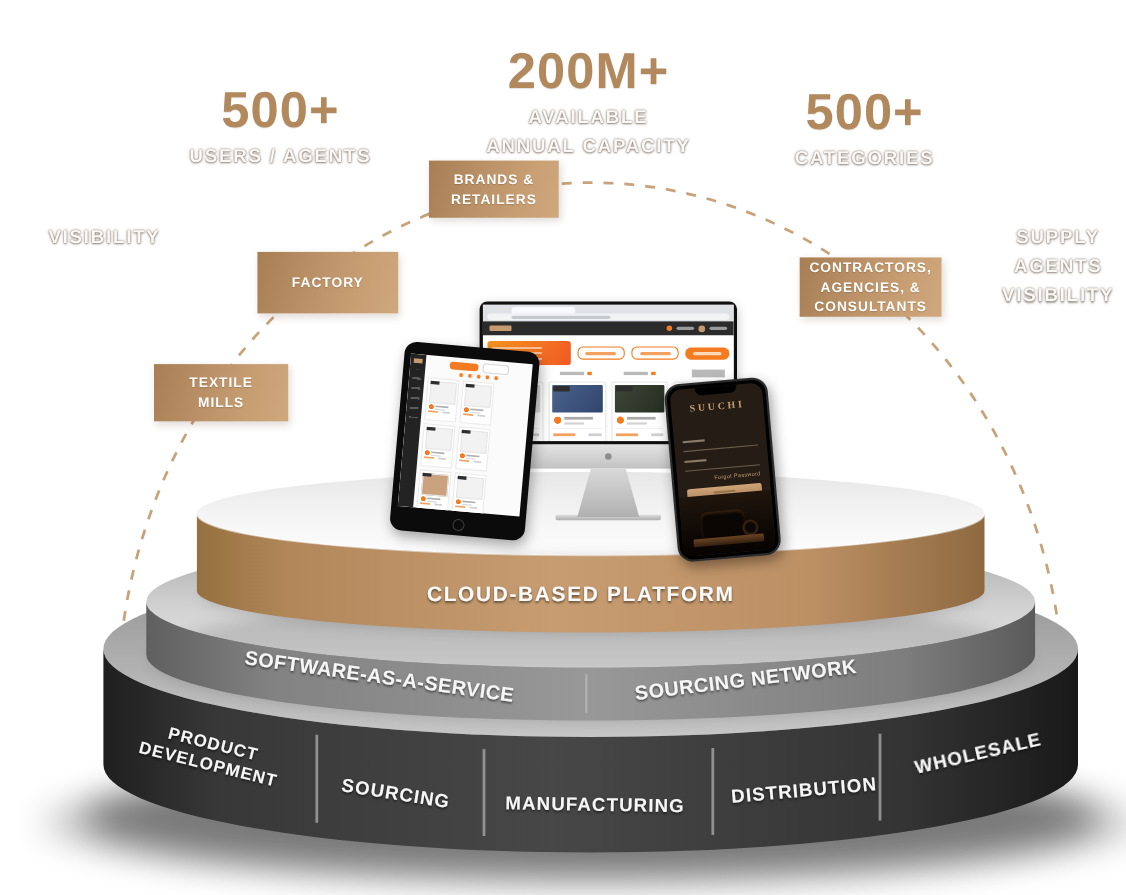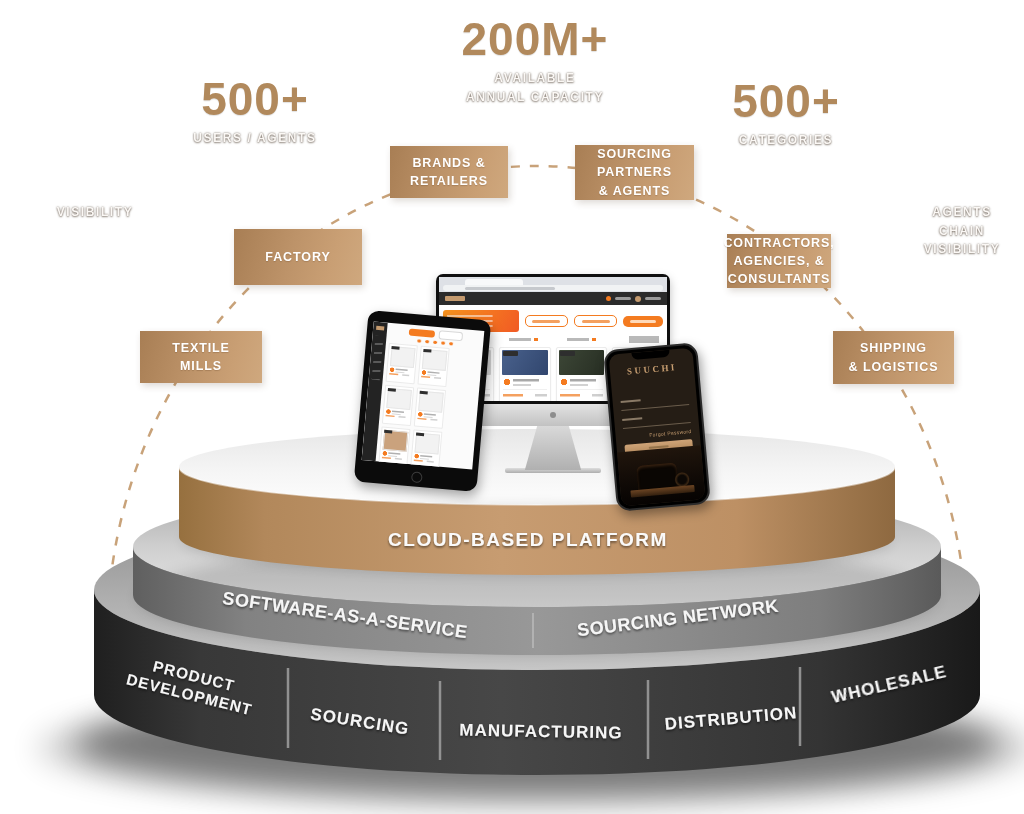--- a/index.html
+++ b/index.html
@@ -7,21 +7,21 @@
          font-family:"Liberation Sans",sans-serif;}
   svg{position:absolute;left:0;top:0;}
   .arc-layer{z-index:1;}
   .platform-layer{z-index:2;}
   .device{z-index:4;}
 
   
   .stat{position:absolute;transform:translateX(-50%);text-align:center;z-index:3;}
   .stat .num{font-size:46px;font-weight:800;letter-spacing:1px;color:#b1895c;line-height:1;
              text-shadow:0 1px 1px rgba(0,0,0,.12);}
-  .stat .lbl{margin-top:7px;font-size:12px;font-weight:800;letter-spacing:1.6px;line-height:1.55;
+  .stat .lbl{margin-top:7px;font-size:17px;font-weight:800;letter-spacing:1.6px;line-height:1.55;
              color:#fbf8f5;white-space:pre-line;
              text-shadow:0 0 2px rgba(92,79,66,.85),0 1px 2px rgba(92,79,66,.55);}
 
   
   .node{position:absolute;display:flex;align-items:center;justify-content:center;text-align:center;
         background:linear-gradient(105deg,#a87e54 0%,#bd9369 45%,#c99f74 75%,#cfa87e 100%);
         color:#ffffff;font-weight:700;font-size:12.5px;letter-spacing:.9px;line-height:1.45;
         white-space:pre-line;z-index:3;box-shadow:2px 3px 7px rgba(70,50,30,.18);
         text-shadow:0 1px 1px rgba(90,60,30,.25);}
 
@@ -235,47 +235,42 @@
     </g>
   </svg>
 
   <div class="stat" style="left:95px;top:196px">
     <div class="lbl">VISIBILITY</div>
   </div>
   <div class="stat" style="left:255px;top:76px">
     <div class="num">500+</div>
     <div class="lbl">USERS / AGENTS</div>
   </div>
-  <div class="stat" style="left:535px;top:16px">
+  <div class="stat" style="left:535px;top:41px">
     <div class="num">200M+</div>
     <div class="lbl">AVAILABLE
 ANNUAL CAPACITY</div>
   </div>
   <div class="stat" style="left:786px;top:78px">
     <div class="num">500+</div>
     <div class="lbl">CATEGORIES</div>
   </div>
   <div class="stat" style="left:962px;top:196px">
-    <div class="lbl">AGENTS CHAIN
+    <div class="lbl">SUPPLY AGENTS
 VISIBILITY</div>
   </div>
 
   <div class="node" style="left:234px;top:229px;width:128px;height:56px">FACTORY</div>
   <div class="node" style="left:140px;top:331px;width:122px;height:52px">TEXTILE
 MILLS</div>
   <div class="node" style="left:390px;top:146px;width:118px;height:52px">BRANDS &amp;
 RETAILERS</div>
-  <div class="node" style="left:575px;top:145px;width:119px;height:55px">SOURCING
-PARTNERS
-&amp; AGENTS</div>
-  <div class="node" style="left:727px;top:234px;width:104px;height:54px">CONTRACTORS,
+  <div class="node" style="left:727px;top:234px;width:129px;height:54px">CONTRACTORS,
 AGENCIES, &amp;
 CONSULTANTS</div>
-  <div class="node" style="left:833px;top:331px;width:121px;height:53px">SHIPPING
-&amp; LOGISTICS</div>
 
   <div class="imac device">
     <div class="imac-screen">
       <div class="imac-inner">
         <div class="chrome">
           <div class="tab"></div>
           <div class="addr">
               <i></i>
             </div>
         </div>

